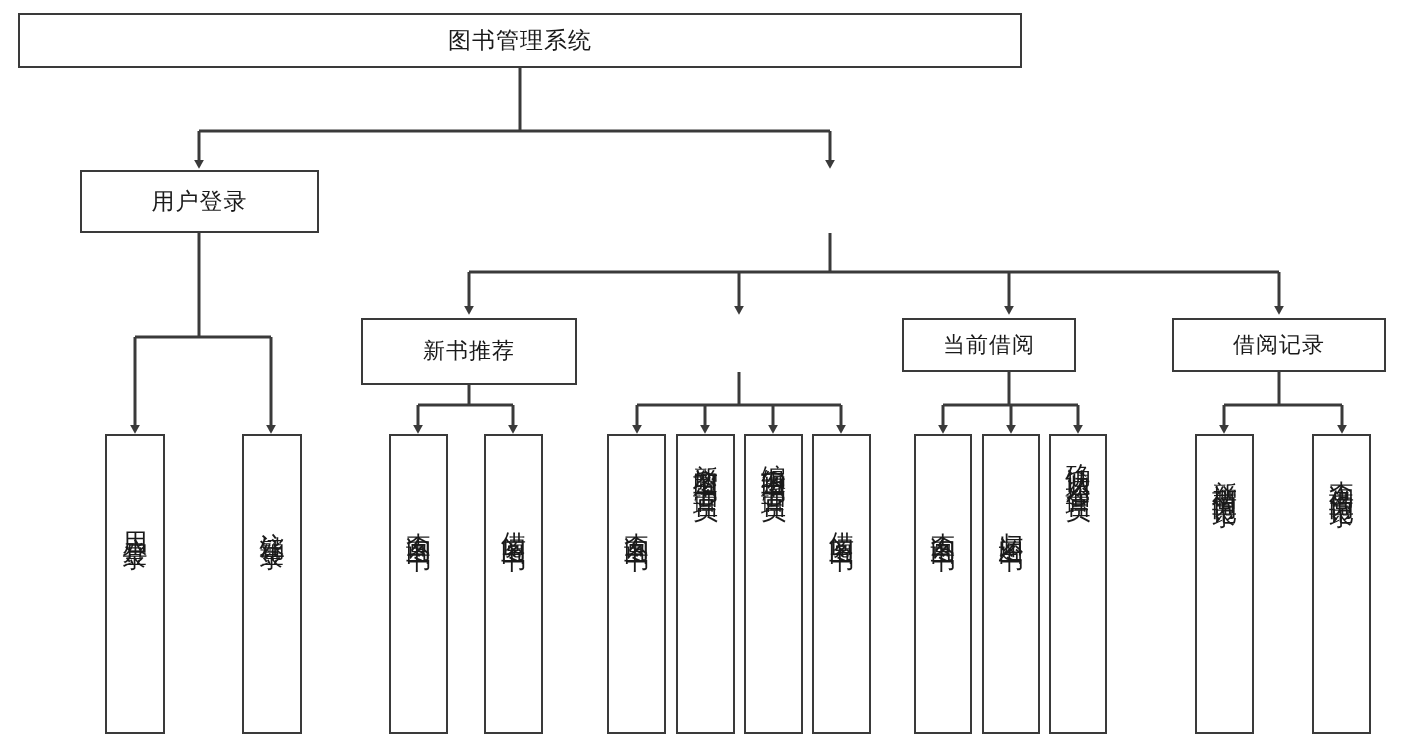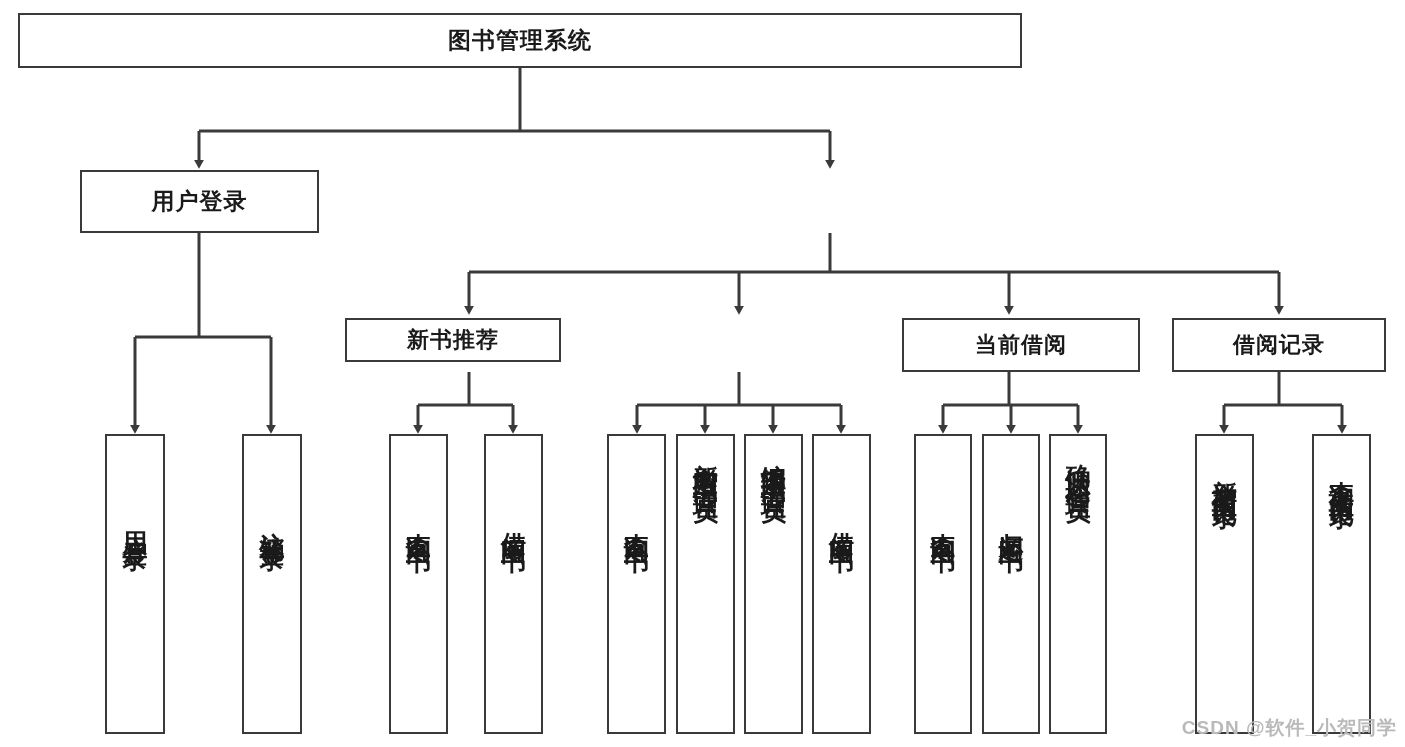--- a/index.html
+++ b/index.html
@@ -9,21 +9,20 @@
   }
   body {
     font-family: "Liberation Sans", "DejaVu Sans", sans-serif;
   }
   #canvas {
     position: relative;
     width: 1405px;
     height: 747px;
     background: #ffffff;
     overflow: hidden;
-    font-weight: bold;
   }
   svg.wires {
     position: absolute;
     left: 0;
     top: 0;
     width: 1405px;
     height: 747px;
     pointer-events: none;
   }
   .node {
@@ -141,24 +140,24 @@
   </svg>
 
   <div class="node horiz" style="left:18px; top:13px; width:1004px; height:55px;">
     <span class="lbl">图书管理系统</span>
   </div>
 
   <div class="node horiz" style="left:80px; top:170px; width:239px; height:63px;">
     <span class="lbl">用户登录</span>
   </div>
 
-  <div class="node cat" style="left:345px; top:318px; width:216px; height:44px;">
+  <div class="node cat" style="left:361px; top:318px; width:216px; height:67px;">
     <span class="lbl">新书推荐</span>
   </div>
-  <div class="node cat" style="left:902px; top:318px; width:238px; height:54px;">
+  <div class="node cat" style="left:902px; top:318px; width:174px; height:54px;">
     <span class="lbl">当前借阅</span>
   </div>
   <div class="node cat" style="left:1172px; top:318px; width:214px; height:54px;">
     <span class="lbl">借阅记录</span>
   </div>
 
   <div class="node leaf mid" style="left:105px; top:434px; width:60px; height:300px;">
     <span class="lbl">用户登录</span>
   </div>
   <div class="node leaf mid" style="left:242px; top:434px; width:60px; height:300px;">
@@ -195,15 +194,14 @@
     <span class="lbl">确认归还（管理员）</span>
   </div>
 
   <div class="node leaf high" style="left:1195px; top:434px; width:59px; height:300px;">
     <span class="lbl">新增借阅记录</span>
   </div>
   <div class="node leaf high" style="left:1312px; top:434px; width:59px; height:300px;">
     <span class="lbl">查询借阅记录</span>
   </div>
 
-  <div class="watermark">CSDN @软件_小贺同学</div>
 
 </div>
 
 </body></html>

